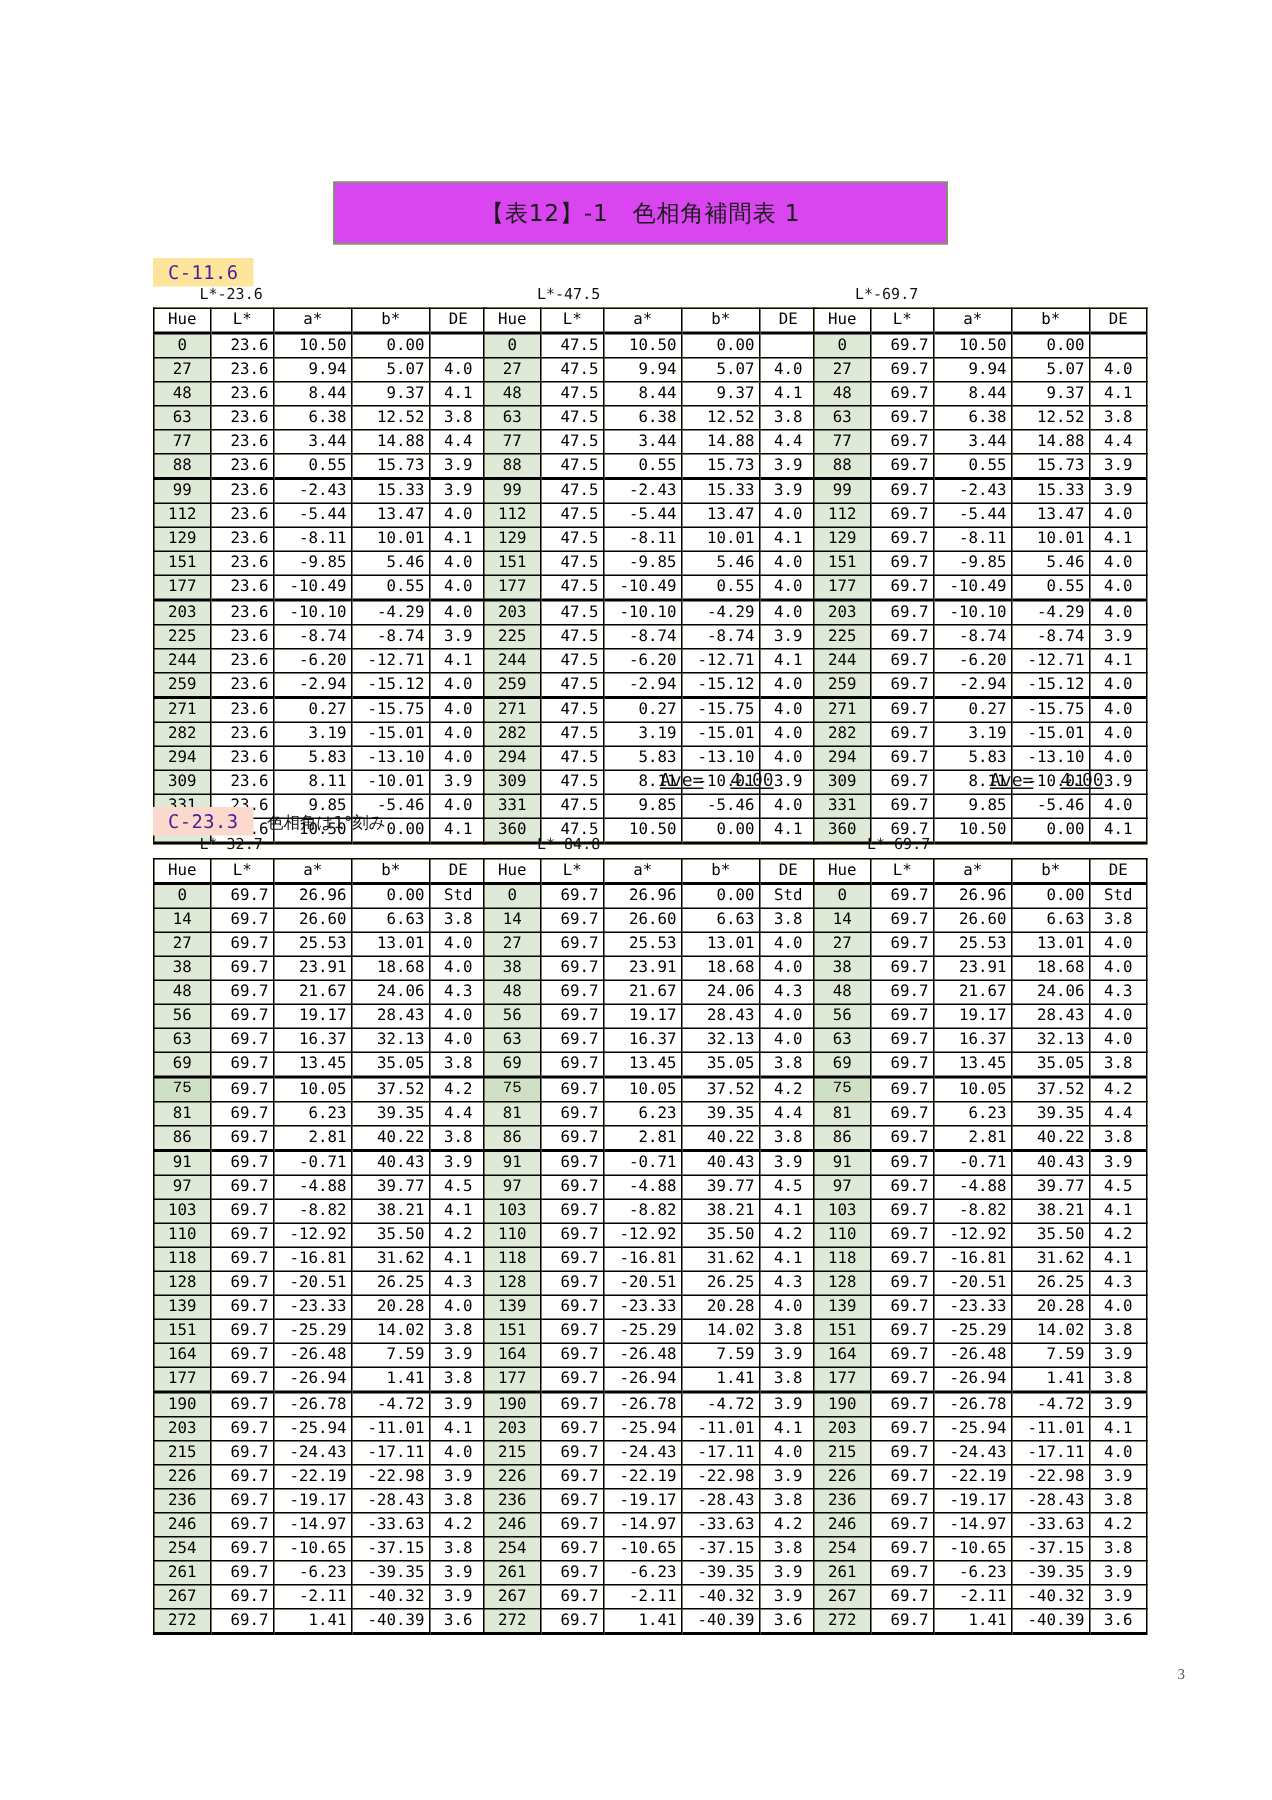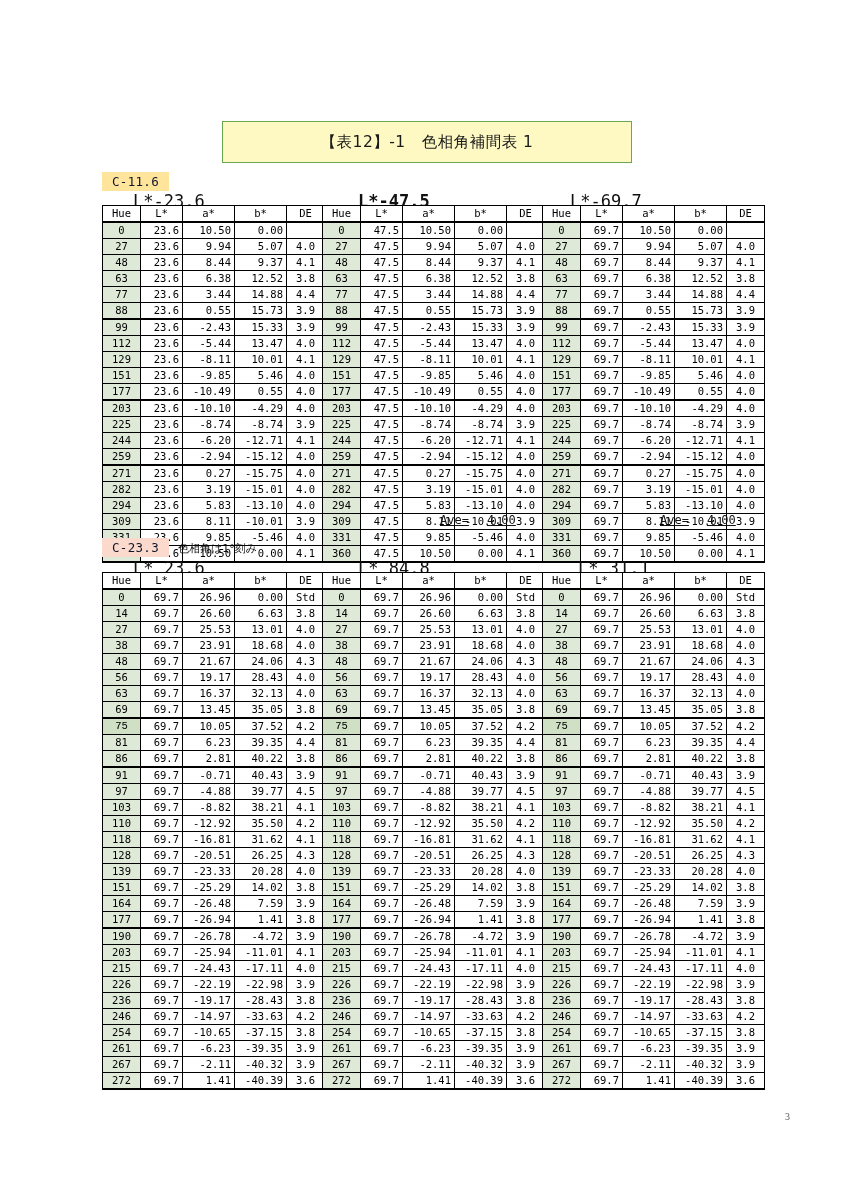--- a/index.html
+++ b/index.html
@@ -30,57 +30,57 @@
     left: 222px;
     top: 121px;
     width: 410px;
     height: 42px;
   }
   .title-box {
     box-sizing: border-box;
     width: 100%;
     height: 100%;
     border: 1.5px solid #6aa84f;
-    background: #fef9c3;
+    background: #d946ef;
     display: flex;
     align-items: center;
     justify-content: center;
     font-size: 15.5px;
     letter-spacing: 0.5px;
     color: #1a1a1a;
     font-family: "DejaVu Sans", "Liberation Sans", sans-serif;
   }
 
   
   .badge {
     position: absolute;
     display: inline-flex;
     align-items: center;
     justify-content: center;
     font-size: 12.5px;
     letter-spacing: 0.3px;
     padding: 2px 10px;
-    color: #0f172a;
+    color: #4c1d95;
     font-family: "DejaVu Sans Mono", "Liberation Mono", monospace;
   }
   .badge.yellow { background: #ffe49c; }
   .badge.pink   { background: #fbd9cd; }
 
   .badge-note {
     position: absolute;
     font-size: 11px;
     color: #111;
     font-family: "DejaVu Sans", "Liberation Sans", sans-serif;
     white-space: nowrap;
   }
 
   
   .grp-caption {
     position: absolute;
-    font-size: 17px;
+    font-size: 10px;
     color: #111;
     white-space: nowrap;
     font-family: "DejaVu Sans Mono", "Liberation Mono", monospace;
   }
 
   
   .tbl {
     position: absolute;
     border-collapse: collapse;
     font-size: 10.5px;
@@ -156,21 +156,21 @@
 
 <div class="page">
 
   <div class="title-wrap">
     <div class="title-box">【表12】-1　色相角補間表 1</div>
   </div>
 
   <div class="badge yellow" style="left:102px; top:172px;">C-11.6</div>
 
   <div class="grp-caption" style="left:133px; top:191px;">L*-23.6</div>
-  <div class="grp-caption" style="left:358px; top:191px;font-weight:bold;">L*-47.5</div>
+  <div class="grp-caption" style="left:358px; top:191px;">L*-47.5</div>
   <div class="grp-caption" style="left:570px; top:191px;">L*-69.7</div>
 
   <table class="tbl" id="t-s1-g1" style="left:102px; top:205px;">
     <colgroup>
         <col class="c-hue">
         <col class="c-l">
         <col class="c-a">
         <col class="c-b">
         <col class="c-de">
       </colgroup>
@@ -673,23 +673,23 @@
   <div class="ave" style="left:440px; top:513px;">
     <span class="lbl">Ave=</span><span>4.00</span>
   </div>
   <div class="ave" style="left:660px; top:513px;">
     <span class="lbl">Ave=</span><span>4.00</span>
   </div>
 
   <div class="badge pink" style="left:102px; top:538px;">C-23.3</div>
   <div class="badge-note" style="left:178px; top:541px;">色相角は1°刻み</div>
 
-  <div class="grp-caption" style="left:133px; top:558px;">L*  23.6</div>
+  <div class="grp-caption" style="left:133px; top:558px;">L*  32.7</div>
   <div class="grp-caption" style="left:358px; top:558px;">L*  84.8</div>
-  <div class="grp-caption" style="left:578px; top:558px;">L*  31.1</div>
+  <div class="grp-caption" style="left:578px; top:558px;">L*  69.7</div>
 
   <table class="tbl" id="t-s2-g1" style="left:102px; top:572px;">
     <colgroup>
         <col class="c-hue">
         <col class="c-l">
         <col class="c-a">
         <col class="c-b">
         <col class="c-de">
       </colgroup>
     <thead>

